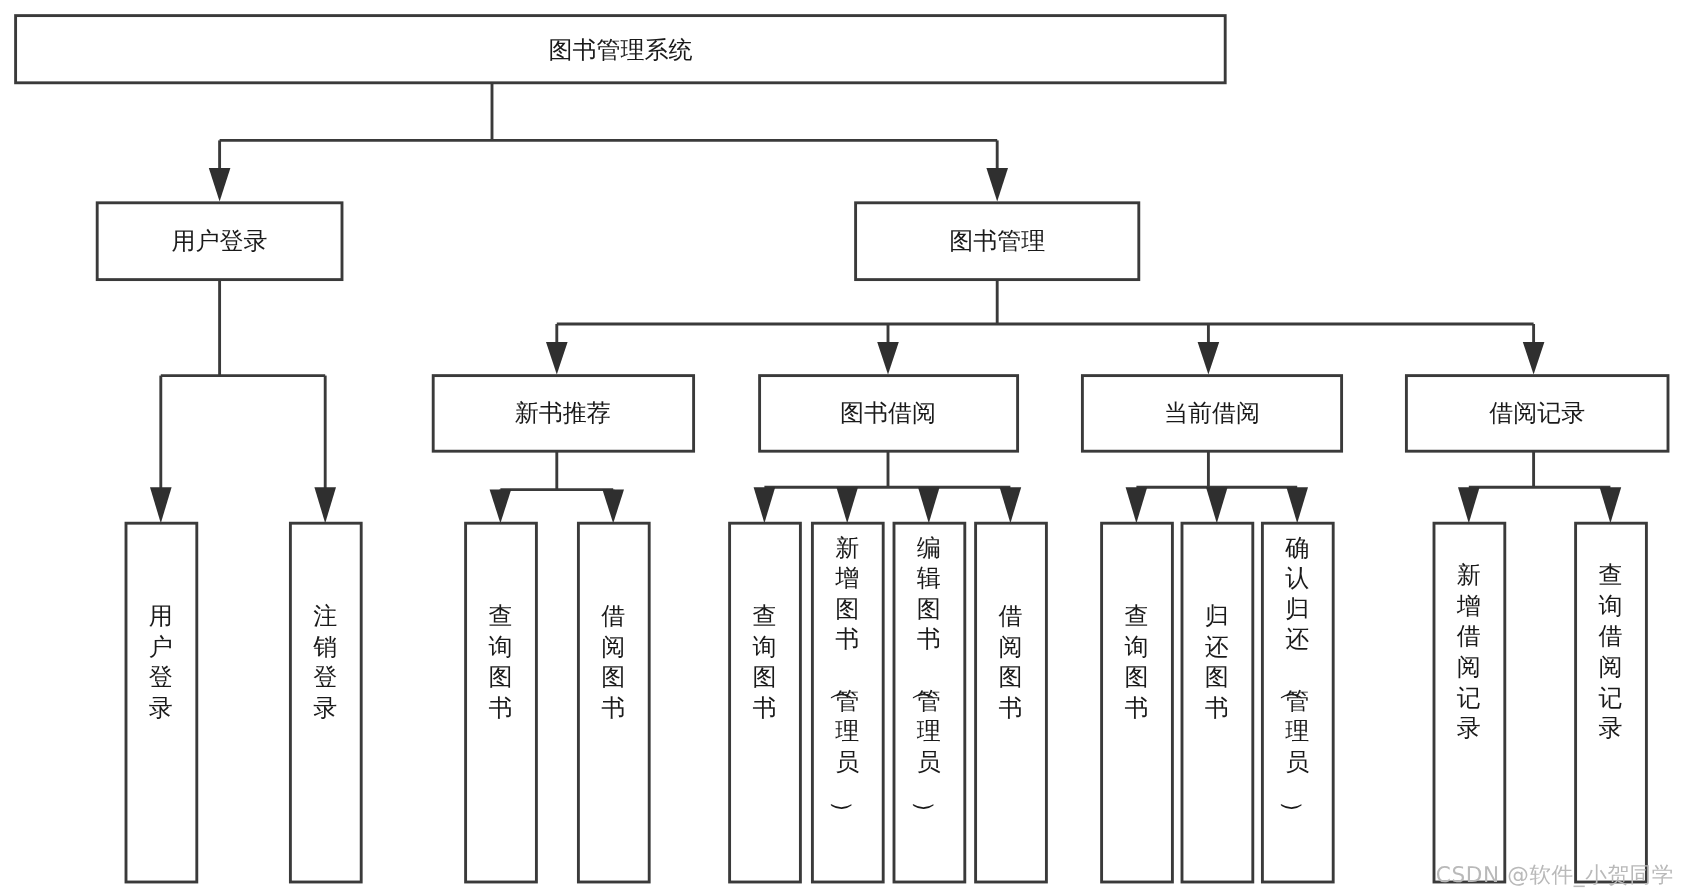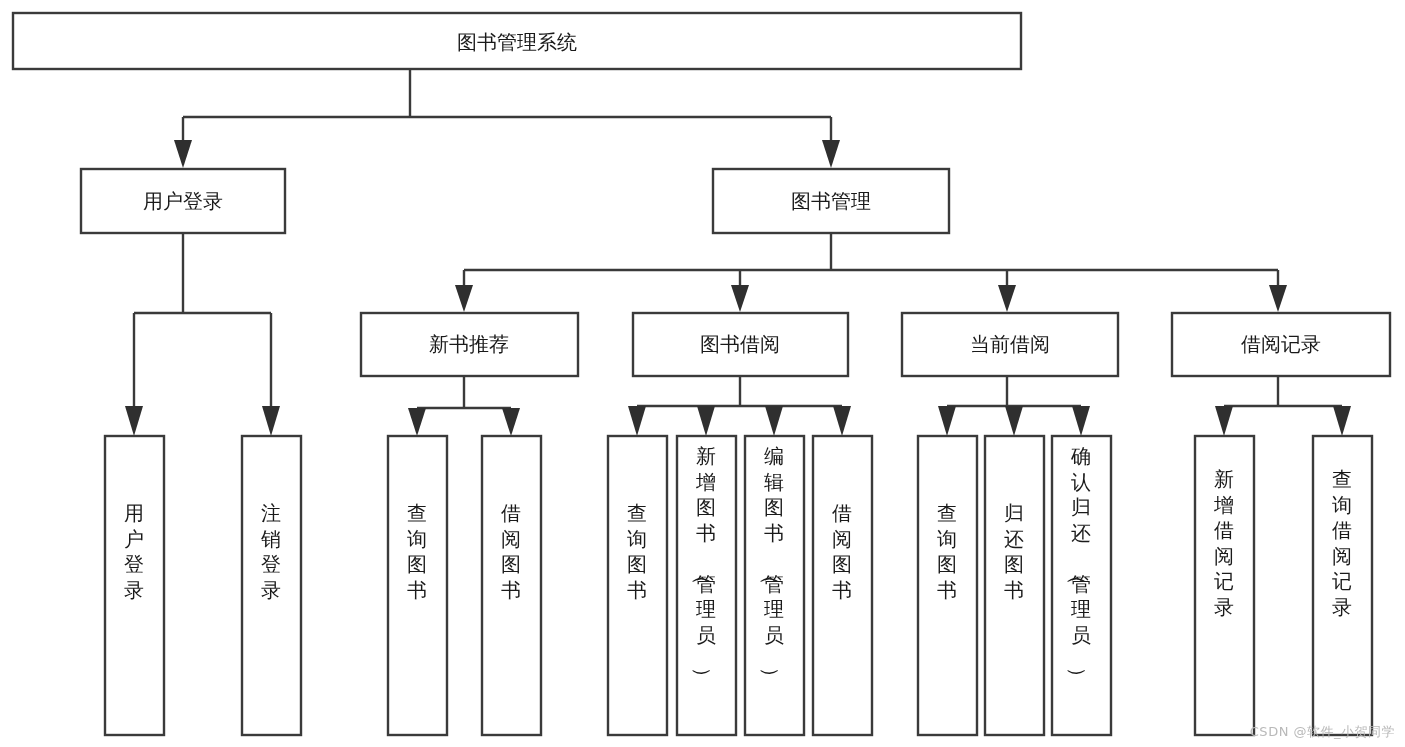--- a/index.html
+++ b/index.html
@@ -52,21 +52,21 @@
     font-family: "DejaVu Sans", "Liberation Sans", sans-serif;
     font-size: 20px;
     fill: #1a1a1a;
     text-anchor: middle;
   }
   .watermark-text {
     position: absolute;
     right: 10px;
     bottom: 6px;
     font-family: "DejaVu Sans", "Liberation Sans", sans-serif;
-    font-size: 13px;
+    font-size: 18px;
     color: #b9b9b9;
     white-space: nowrap;
     letter-spacing: 0.5px;
     pointer-events: none;
   }
 </style>
 </head>
 <body>
 
 <div id="diagram-root">

